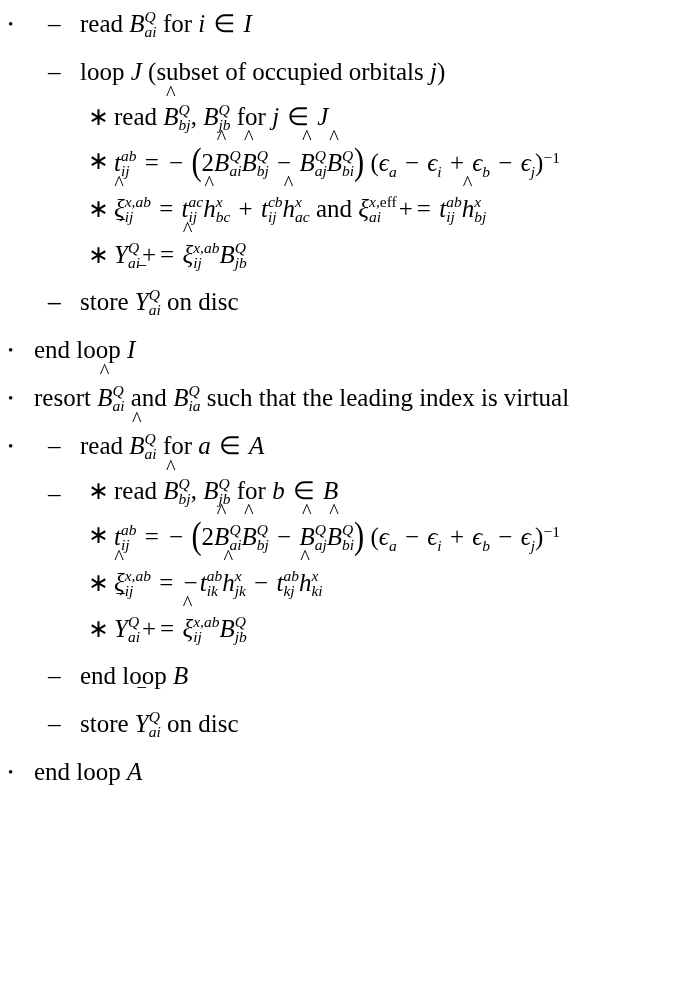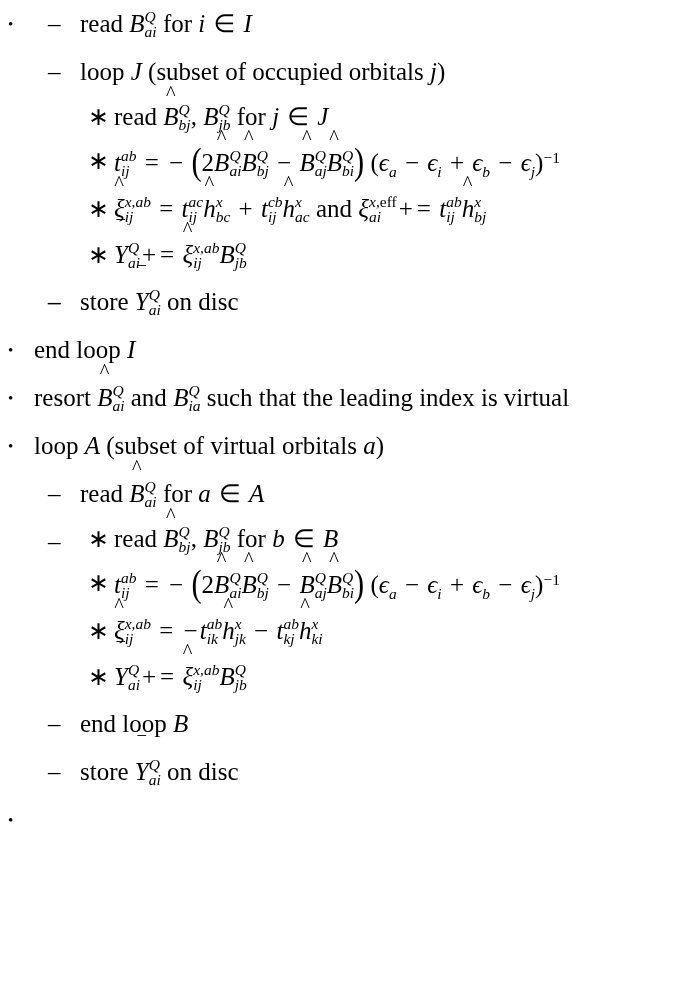--- a/index.html
+++ b/index.html
@@ -204,21 +204,20 @@
       <span class="txt">end loop <span class="mi">I</span></span>
     </li>
 
     <li class="item l1">
       <span class="marker">•</span>
       <span class="txt">resort <span class="acc"><span class="hat">^</span><span class="base mi">B</span></span><span class="subsup"><span class="up rm">Q</span><span class="dn">ai</span></span> and <span class="mi">B</span><span class="subsup"><span class="up rm">Q</span><span class="dn">ia</span></span> such that the leading index is virtual</span>
     </li>
 
     <li class="item l1">
       <span class="marker">•</span>
-      <span class="txt">loop <span class="mi">A</span> (subset of virtual orbitals <span class="mi">a</span>)</span>
     </li>
 
     <ul class="lvl2">
 
       <li class="item l2">
         <span class="marker">–</span>
         <span class="txt">read <span class="acc"><span class="hat">^</span><span class="base mi">B</span></span><span class="subsup"><span class="up rm">Q</span><span class="dn">ai</span></span> for <span class="mi">a</span> <span class="mop">∈</span> <span class="mi">A</span></span>
       </li>
 
       <li class="item l2">
@@ -254,16 +253,17 @@
       </li>
 
       <li class="item l2">
         <span class="marker">–</span>
         <span class="txt">store <span class="acc bar"><span class="hat">‾</span><span class="base mi">Y</span></span><span class="subsup"><span class="up rm">Q</span><span class="dn">ai</span></span> on disc</span>
       </li>
     </ul>
 
     <li class="item l1">
       <span class="marker">•</span>
+      <span class="txt">end loop <span class="mi">A</span></span>
     </li>
 
   </ul>
 </div>
 
 </body></html>

